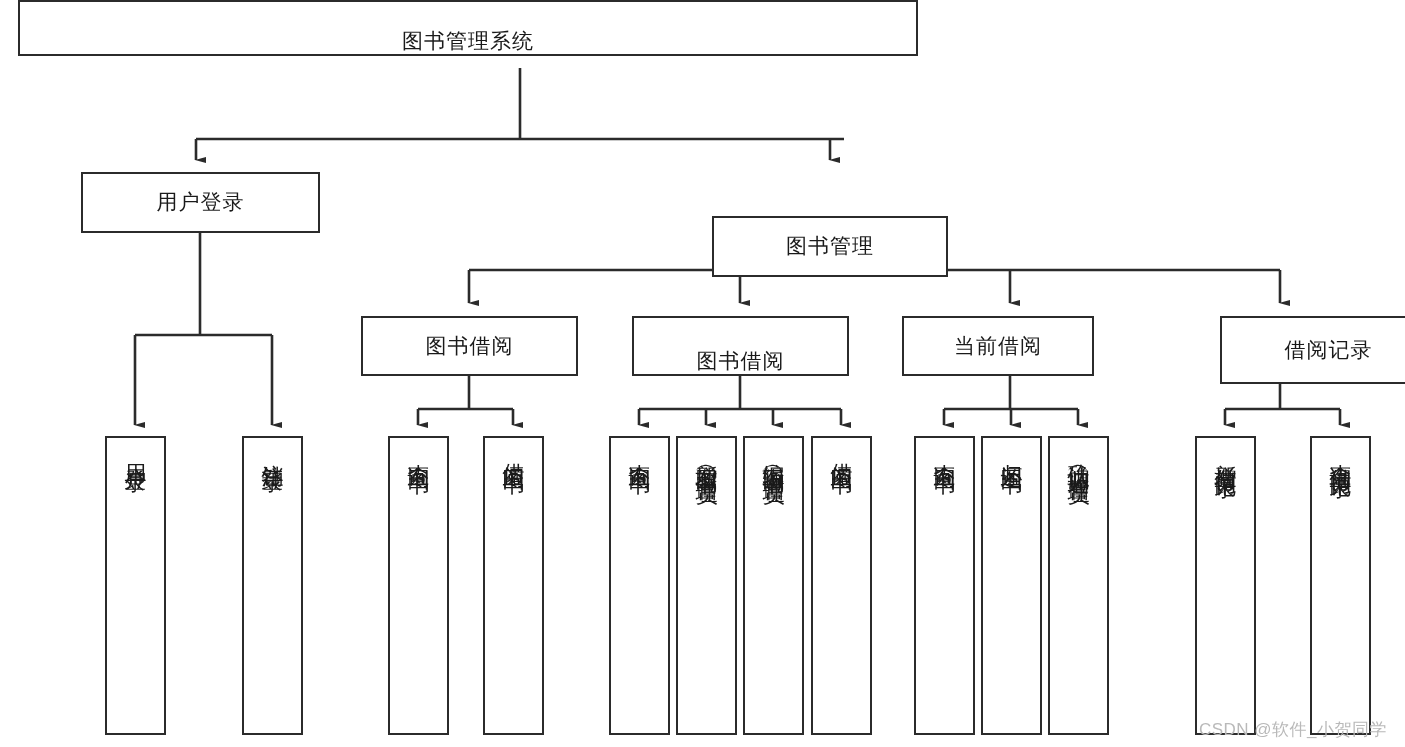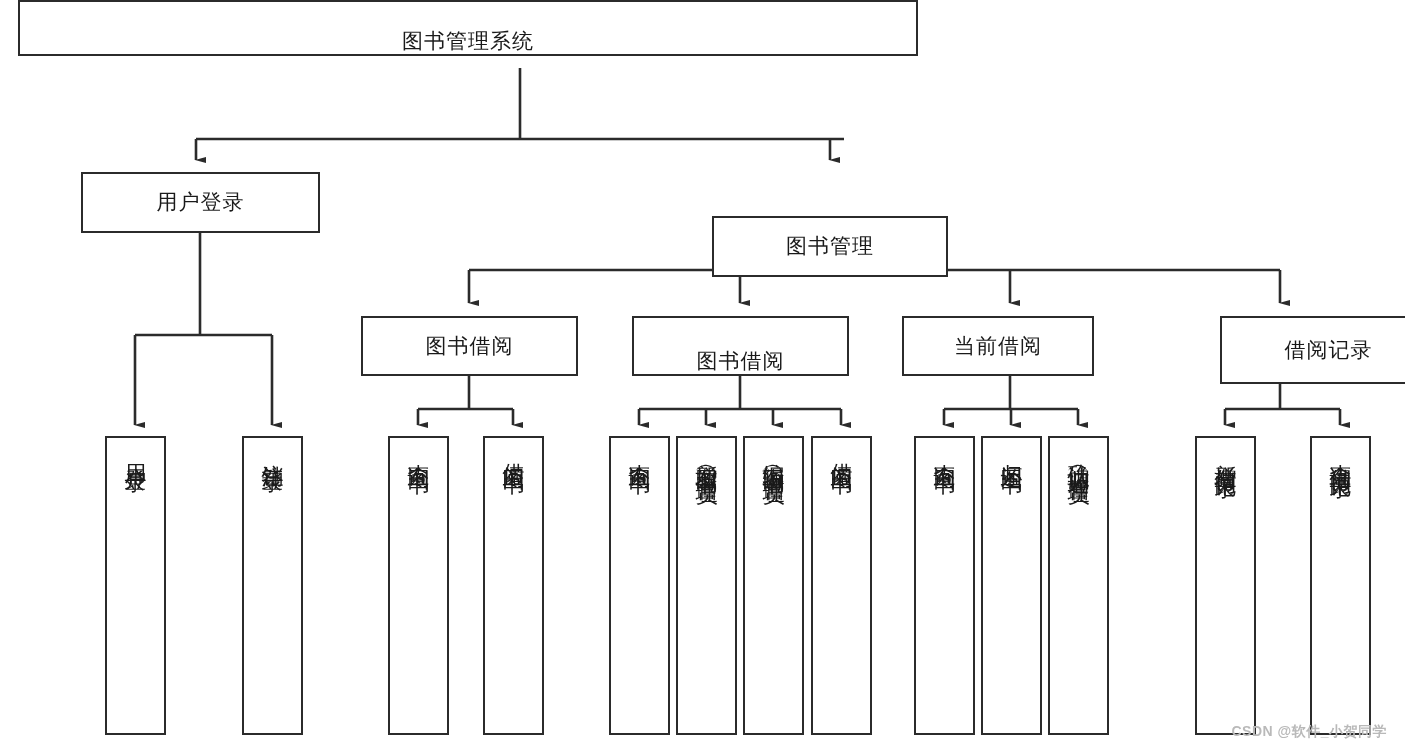--- a/index.html
+++ b/index.html
@@ -52,25 +52,24 @@
     left: 0;
     top: 0;
     width: 1405px;
     height: 747px;
     pointer-events: none;
   }
   .watermark {
     position: absolute;
     right: 18px;
     bottom: 6px;
-    font-size: 14px;
+    font-size: 17px;
     color: #b9b9b9;
     white-space: nowrap;
     letter-spacing: 0.5px;
-    font-weight: bold;
   }
 </style>
 </head>
 <body>
 
 <div id="canvas">
 
   <svg id="lines" viewBox="0 0 1405 747">
     <defs>
       <marker id="arrow" markerWidth="9" markerHeight="11" refX="3" refY="10" orient="auto" markerUnits="userSpaceOnUse">

